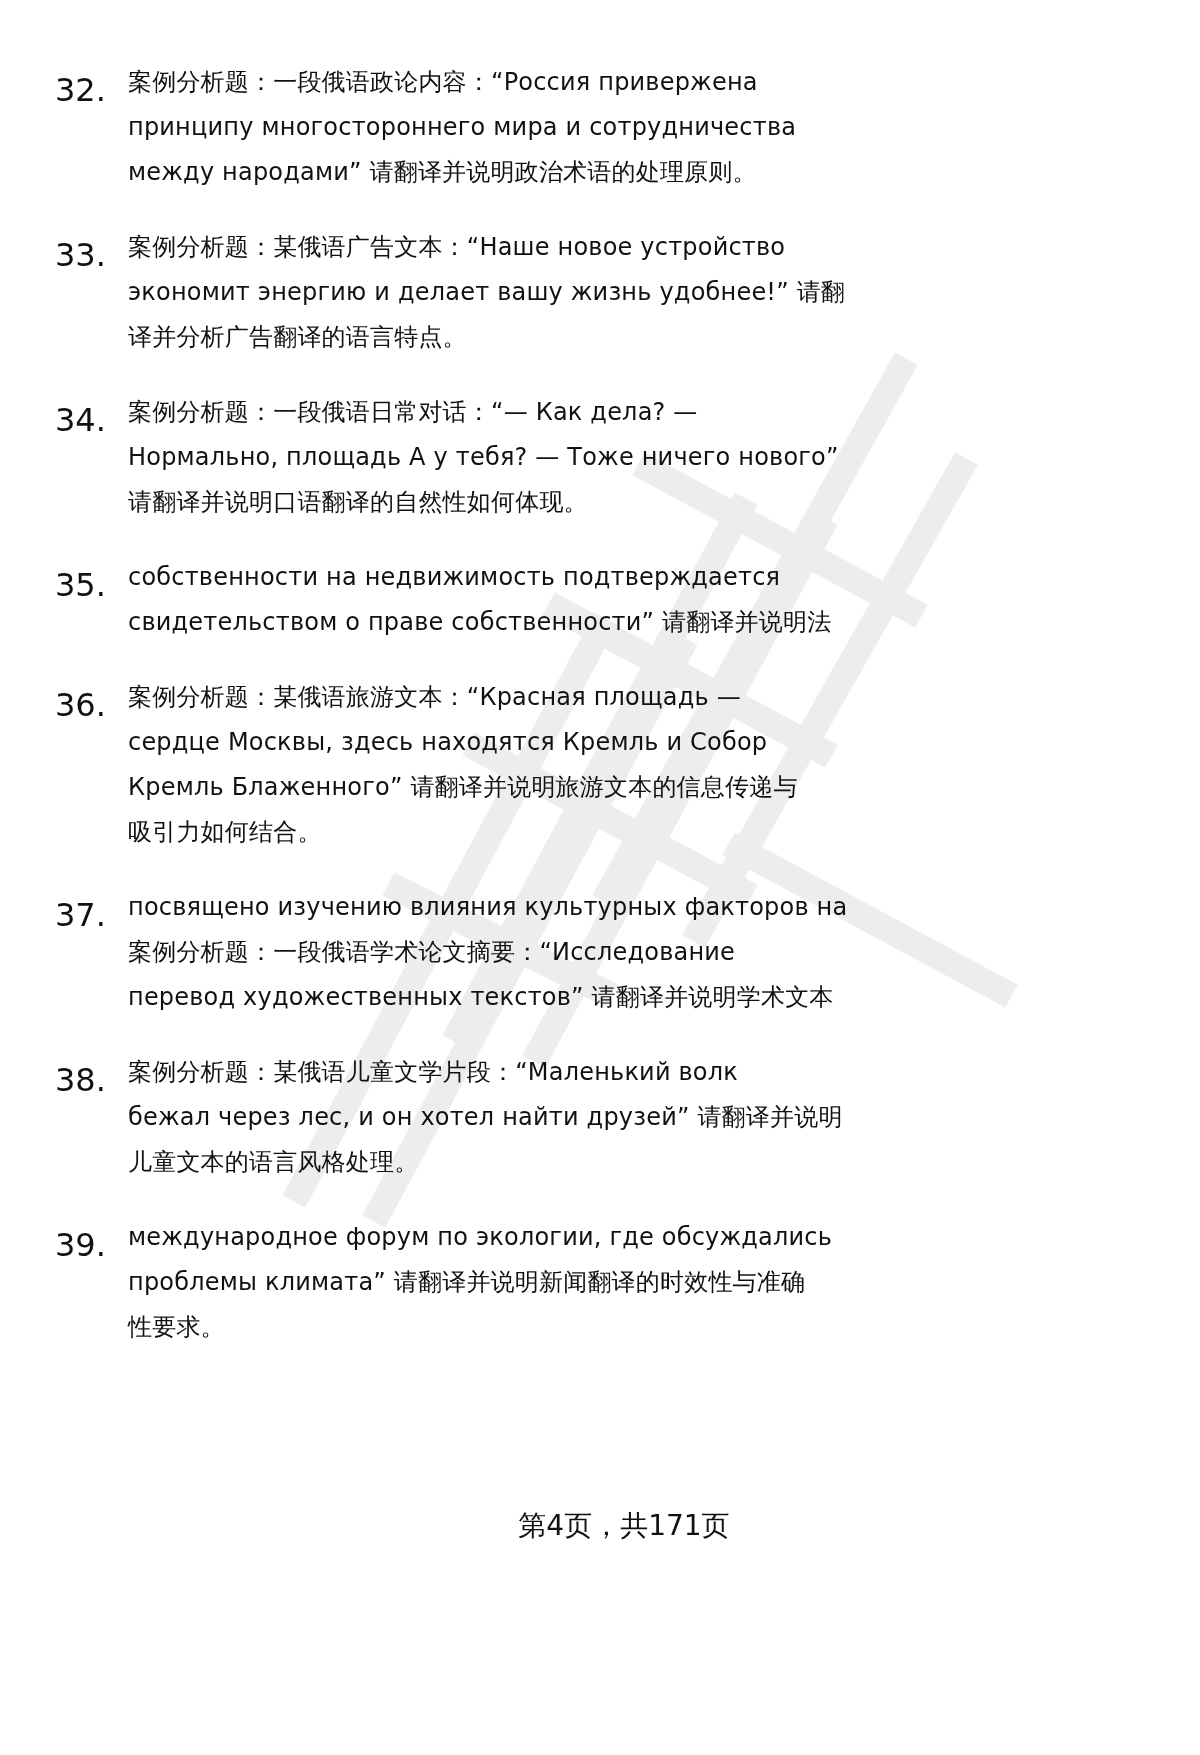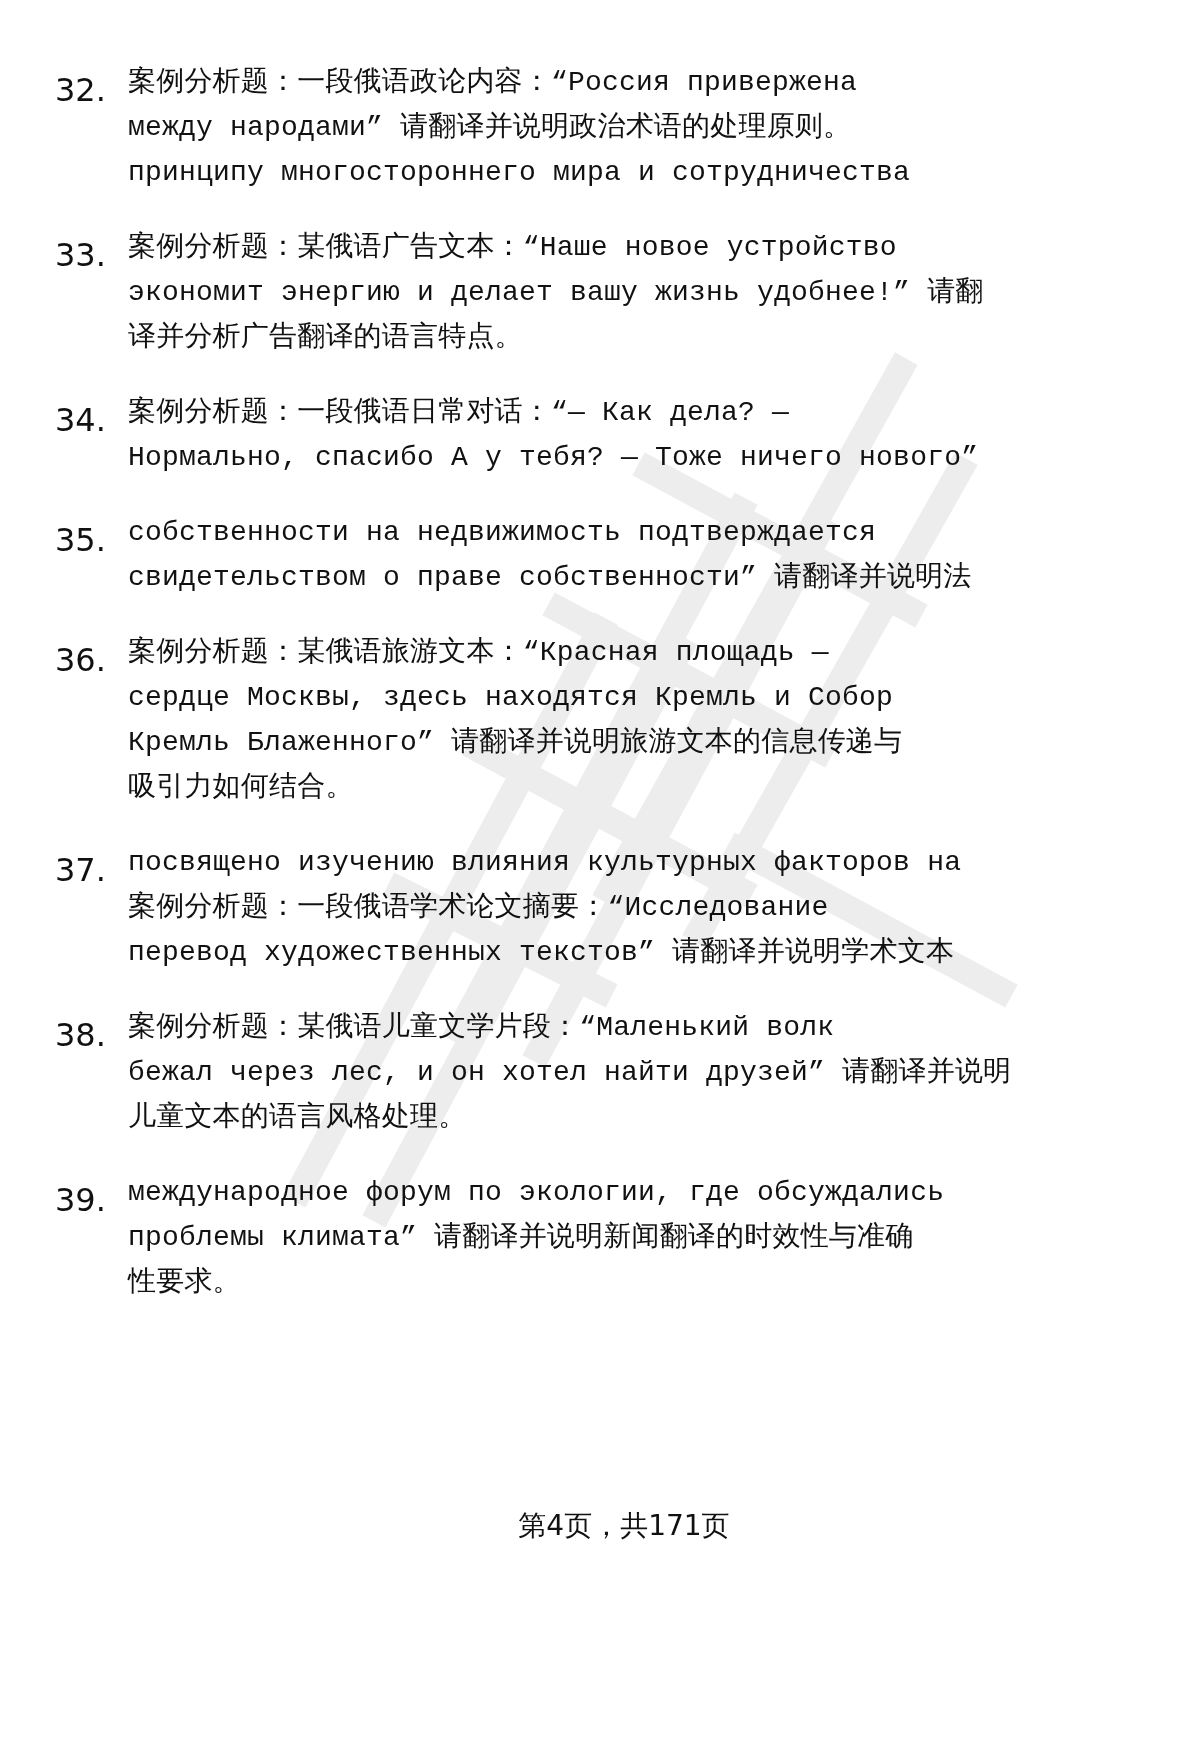--- a/index.html
+++ b/index.html
@@ -41,26 +41,25 @@
     top: 8px;
     font-size: 32px;
     line-height: 45px;
     white-space: nowrap;
   }
   .q-lines {
     margin-left: 128px;
   }
   .q-line {
     display: block;
-    font-size: 28px;
+    font-size: 24px;
     line-height: 45px;
     height: 45px;
     white-space: nowrap;
     letter-spacing: 0.2px;
-    font-family: Liberation Mono, monospace;
   }
   .footer {
     position: absolute;
     left: 0;
     top: 1508px;
     width: 1200px;
     text-align: center;
     font-size: 28px;
     line-height: 36px;
     padding-left: 24px;
@@ -86,39 +85,40 @@
     </g>
   </svg>
 </div>
 
 <div class="questions">
 
   <div class="question">
     <span class="q-num">32.</span>
     <div class="q-lines">
       <span class="q-line">案例分析题：一段俄语政论内容：“Россия привержена</span>
+      <span class="q-line">принципу многостороннего мира и сотрудничества</span>
       <span class="q-line">между народами” 请翻译并说明政治术语的处理原则。</span>
-      <span class="q-line">принципу многостороннего мира и сотрудничества</span>
     </div>
   </div>
 
   <div class="question">
     <span class="q-num">33.</span>
     <div class="q-lines">
       <span class="q-line">案例分析题：某俄语广告文本：“Наше новое устройство</span>
       <span class="q-line">экономит энергию и делает вашу жизнь удобнее!” 请翻</span>
       <span class="q-line">译并分析广告翻译的语言特点。</span>
     </div>
   </div>
 
   <div class="question">
     <span class="q-num">34.</span>
     <div class="q-lines">
       <span class="q-line">案例分析题：一段俄语日常对话：“— Как дела? —</span>
-      <span class="q-line">Нормально, спасибо А у тебя? — Тоже ничего нового”</span>
+      <span class="q-line">Нормально, площадь А у тебя? — Тоже ничего нового”</span>
+      <span class="q-line">请翻译并说明口语翻译的自然性如何体现。</span>
     </div>
   </div>
 
   <div class="question">
     <span class="q-num">35.</span>
     <div class="q-lines">
       <span class="q-line">собственности на недвижимость подтверждается</span>
       <span class="q-line">свидетельством о праве собственности” 请翻译并说明法</span>
     </div>
   </div>

